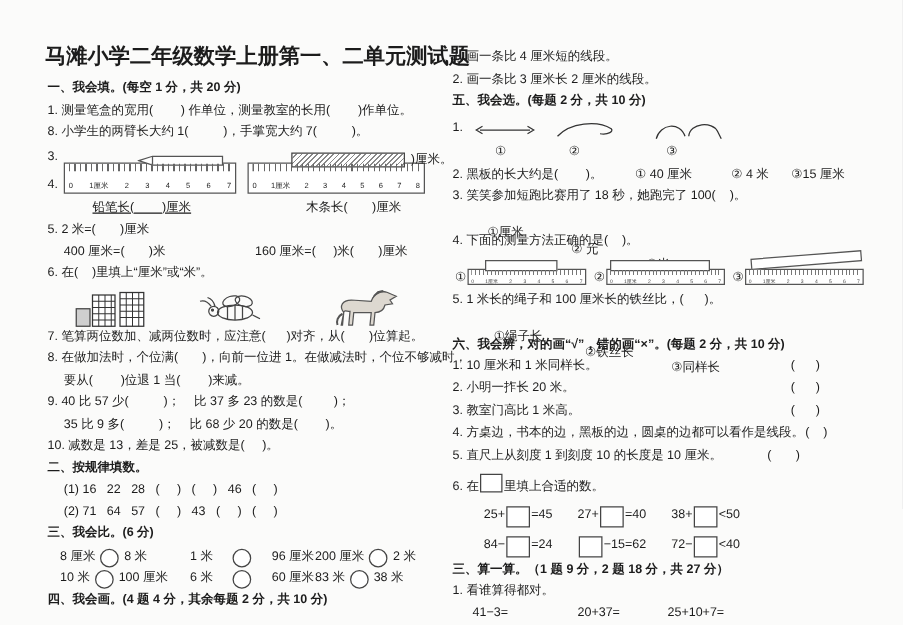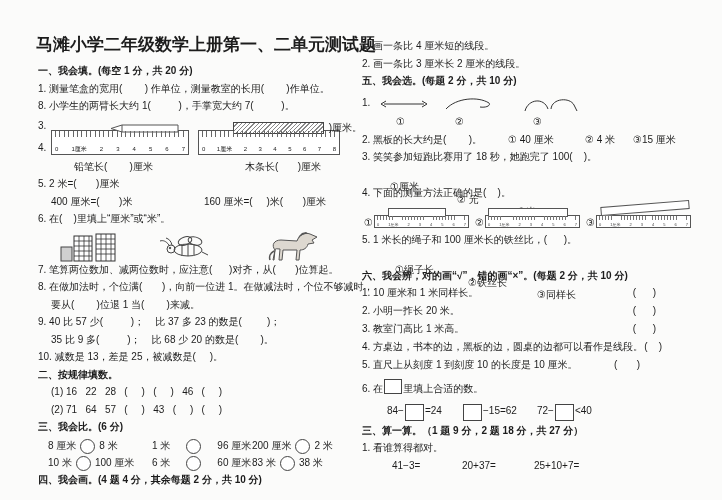--- a/index.html
+++ b/index.html
@@ -30,21 +30,21 @@
   .ruler-ticks { position:absolute; top:0; left:3px; right:3px; height:6px;
     background:repeating-linear-gradient(90deg,#666 0 1px,transparent 1px 4.4px); }
   .ruler-nums { position:absolute; bottom:1px; left:3px; right:3px;
     display:flex; justify-content:space-between; font-size:6px; line-height:7px; }
   .q3-suffix { position:absolute; right:0; top:4px; }
   .pencil { position:absolute; top:-7px; left:43%; width:52%; height:9px; }
   .wood-strip { position:absolute; top:-9px; left:24%; width:64%; height:10px;
     border:1px solid #444;
     background:repeating-linear-gradient(135deg,#fff 0 2px,#888 2px 3px); }
   .caps-row { display:flex; margin-bottom:5px; white-space:pre; }
-  .caps-row .cap1 { margin-left:36px; }
+  .caps-row .cap1 { margin-left:36px;text-decoration:underline; }
   .caps-row .cap2 { margin-left:92px; }
 
   .two-col { display:flex; white-space:pre; margin-bottom:5px; }
   .two-col .c2 { margin-left:auto; width:158px; }
 
   
   .imgs-row { position:relative; height:31px; margin-bottom:2px; }
   .img-abs { position:absolute; bottom:0; }
   .caps3 { position:relative; height:14px; margin-bottom:5px; white-space:pre; }
   .caps3 span { position:absolute; }
@@ -105,21 +105,21 @@
     background:#fff; transform:translateY(2px); margin:0 1px; }
 
   
   .eq-row { display:flex; margin:4px 0 7px 25px; align-items:flex-end; }
   .eq { width:75px; display:flex; align-items:flex-end; white-space:pre; }
   .box { display:inline-block; width:17px; height:15px; border:1px solid #444;
     background:#fff; transform:translateY(3px); margin:0 1px; flex:none; }
 
   .calc-row { position:relative; height:14px; white-space:pre; }
   .calc-row span { position:absolute; }
-  .calc-row span:nth-child(1){ left:30px; }
+  .calc-row span:nth-child(1){ left:16px; }
   .calc-row span:nth-child(2){ left:100px; }
   .calc-row span:nth-child(3){ left:172px; }
 
   svg { display:block; }
 </style>
 </head>
 <body>
 
 <div class="page">
 
@@ -384,20 +384,25 @@
       <span>(    )</span>
     </div>
     <div class="judge j5">
       <span>5. 直尺上从刻度 1 到刻度 10 的长度是 10 厘米。</span>
       <span>(       )</span>
     </div>
 
     <div class="line"><span>6. 在</span><span class="sbox"></span><span>里填上合适的数。</span></div>
 
     <div class="eq-row">
+      <div class="eq"><span>25+</span><span class="box"></span><span>=45</span></div>
+      <div class="eq"><span>27+</span><span class="box"></span><span>=40</span></div>
+      <div class="eq"><span>38+</span><span class="box"></span><span>&lt;50</span></div>
+    </div>
+    <div class="eq-row">
       <div class="eq"><span>84−</span><span class="box"></span><span>=24</span></div>
       <div class="eq"><span></span><span class="box"></span><span>−15=62</span></div>
       <div class="eq"><span>72−</span><span class="box"></span><span>&lt;40</span></div>
     </div>
 
     <div class="line sec">三、算一算。（1 题 9 分，2 题 18 分，共 27 分）</div>
     <div class="line">1. 看谁算得都对。</div>
     <div class="calc-row"><span>41−3=</span><span>20+37=</span><span>25+10+7=</span></div>
   </div>
 

